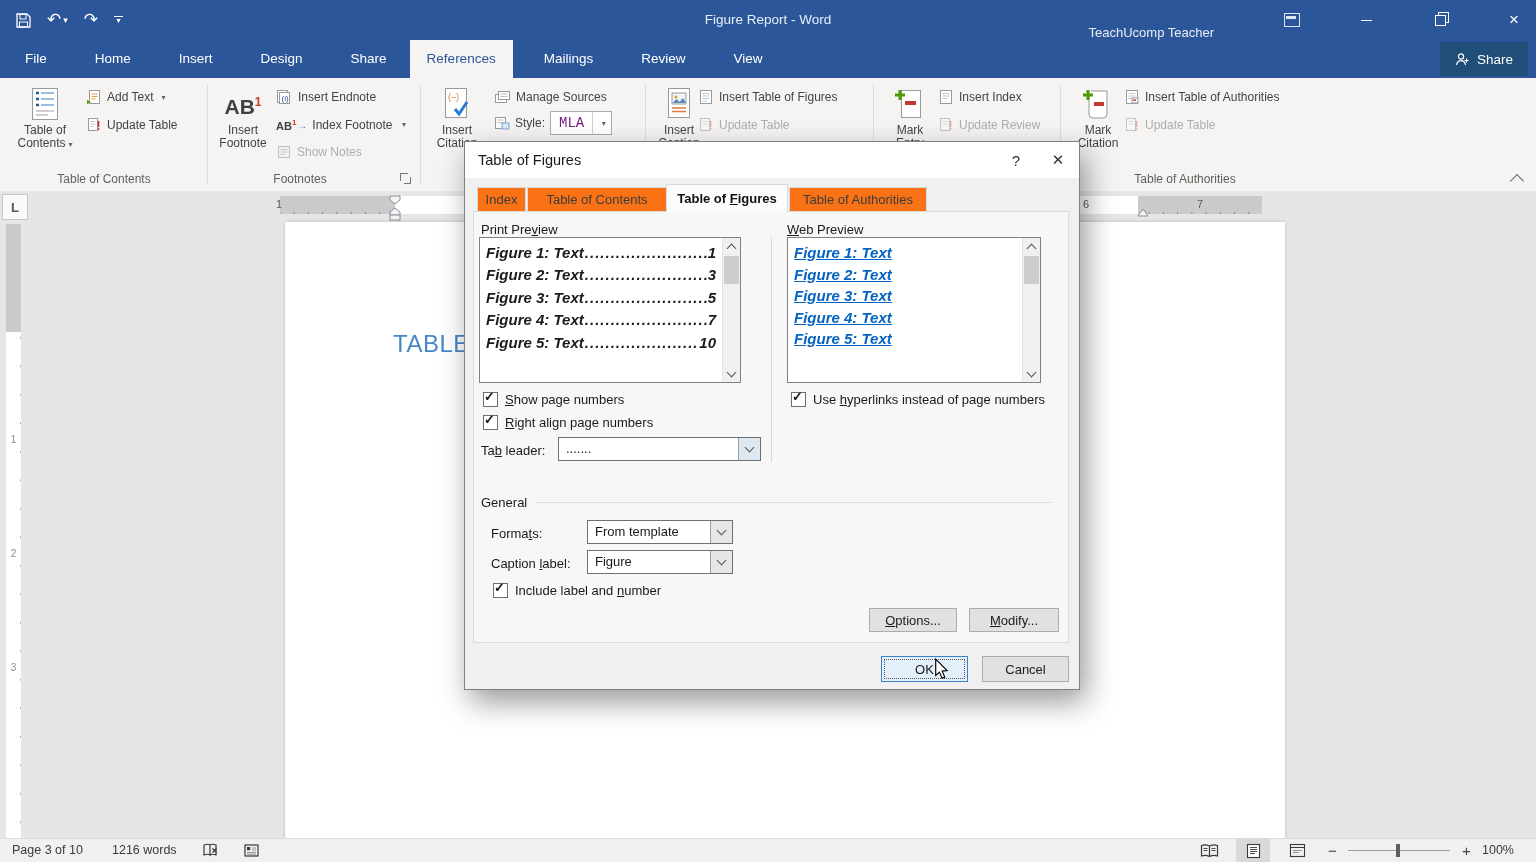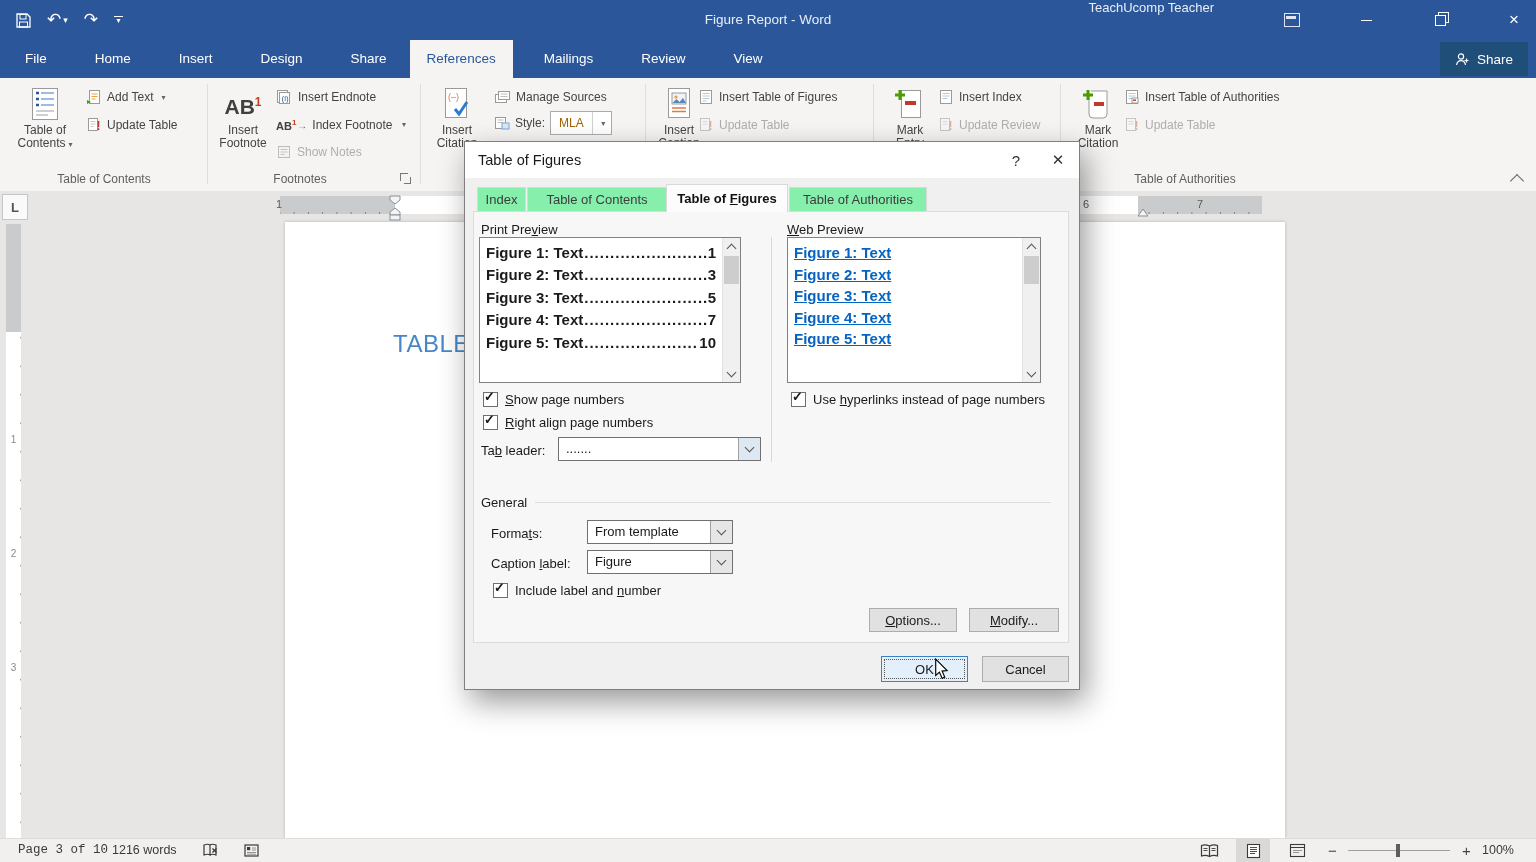--- a/index.html
+++ b/index.html
@@ -6,21 +6,21 @@
   .screen{position:relative;width:1536px;height:862px;overflow:hidden;background:#e8e6e4;
     font-family:"Liberation Sans",sans-serif;-webkit-font-smoothing:antialiased;}
   .abs{position:absolute;}
   
   .titlebar{position:absolute;left:0;top:0;width:1536px;height:40px;background:#2b579a;color:#fff;}
   .qat{position:absolute;left:16px;top:0;height:40px;display:flex;align-items:center;gap:16px;}
   .qat .g{font-size:17px;color:#fff;cursor:default;line-height:40px;}
   .qat .mini-dd{font-size:9px;margin-left:2px;}
   .tb-title{position:absolute;left:0;top:0;width:1536px;height:40px;line-height:40px;text-align:center;
     font-size:13.5px;color:#e8eef7;}
-  .tb-right{position:absolute;right:0;top:0;height:40px;display:flex;align-items:flex-start;gap:30px;}
+  .tb-right{position:absolute;right:0;top:0;height:40px;display:flex;align-items:flex-end;gap:30px;}
   .tb-user{font-size:13px;color:#e8eef7;margin-right:26px;}
   .winbtn{width:44px;height:40px;display:flex;align-items:center;justify-content:center;color:#fff;}
   .ribopt{width:14px;height:12px;border:1px solid #dfe6f0;position:relative;}
   .ribopt:after{content:"";position:absolute;left:1px;top:2px;width:10px;height:3px;background:#dfe6f0;}
   .minbar{width:11px;height:1px;background:#fff;}
   .restore{width:9px;height:9px;border:1px solid #fff;position:relative;background:#2b579a;}
   .restore:before{content:"";position:absolute;left:2px;top:-4px;width:9px;height:9px;border:1px solid #fff;}
   .restore:after{content:"";position:absolute;left:-1px;top:-1px;width:9px;height:9px;background:#2b579a;border:1px solid #fff;}
   .xglyph{font-size:17px;font-weight:400;}
   
@@ -43,21 +43,21 @@
   .dd{font-size:8px;color:#666;margin-left:3px;}
   .ab-big{font-size:21px;font-weight:700;color:#404040;line-height:26px;}
   .ab-big sup{color:#c43e1c;font-size:12px;}
   .ab-sm{font-size:11px;font-weight:700;color:#404040;}
   .ab-sm sup{color:#c43e1c;font-size:8px;}
   .launcher{position:absolute;width:11px;height:11px;}
   .launcher:before{content:"";position:absolute;left:0;top:0;width:7px;height:7px;border-left:1px solid #777;border-top:1px solid #777;}
   .launcher:after{content:"";position:absolute;right:0;bottom:0;width:6px;height:6px;border-right:1.4px solid #777;border-bottom:1.4px solid #777;}
   .collapse-chev{position:absolute;width:9px;height:9px;border-left:1.6px solid #666;border-top:1.6px solid #666;transform:rotate(45deg);}
   .combo-mla{display:flex;align-items:center;height:22px;background:#fff;border:1px solid #ababab;}
-  .combo-mla .v{padding:0 8px;font-size:12px;color:#a16207;}
+  .combo-mla .v{padding:0 8px;font-size:14px;color:#701a75;font-family:Liberation Mono, monospace;}
   .combo-mla .b{width:18px;height:100%;display:flex;align-items:center;justify-content:center;border-left:1px solid #d0d0d0;}
   
   .workspace{position:absolute;left:0;top:191px;width:1536px;height:647px;background:#e8e6e4;overflow:hidden;}
   .tabsel{position:absolute;left:2px;top:3px;width:24px;height:24px;background:#fafafa;border:1px solid #c6c6c6;
     font-size:13px;font-weight:700;color:#555;display:flex;align-items:center;justify-content:center;}
   .hruler{position:absolute;left:280px;top:5px;width:982px;height:18px;background:#c9cbcc;}
   .hruler .white{position:absolute;left:115px;top:0;width:743px;height:18px;background:#fff;}
   .rdots{background-image:radial-gradient(circle,#808080 .9px,transparent 1px);background-size:14.25px 18px;background-position:7px 8px;}
   .rnum{position:absolute;top:2px;font-size:11px;color:#595959;}
   .vruler{position:absolute;left:6px;top:33px;width:15px;height:614px;background:#fff;}
@@ -66,27 +66,27 @@
   .vnum{position:absolute;left:0;width:15px;text-align:center;font-size:10px;color:#8a8a8a;}
   .page{position:absolute;left:285px;top:31px;width:1000px;height:616px;background:#fff;box-shadow:0 0 3px rgba(0,0,0,.22);}
   .doc-heading{position:absolute;left:393px;top:139px;font-size:24px;letter-spacing:.5px;color:#4787c8;}
   
   .dialog{position:absolute;left:464px;top:141px;width:616px;height:549px;background:#f0f0f0;
     border:1px solid #7f7f7f;box-shadow:6px 12px 28px rgba(0,0,0,.4);box-sizing:border-box;}
   .dlg-title{position:absolute;left:0;top:0;width:100%;height:36px;background:#fff;}
   .dlg-title .t{position:absolute;left:13px;top:0;line-height:36px;font-size:14.5px;color:#1a1a1a;}
   .dlg-sysbtn{position:absolute;top:0;width:34px;height:36px;display:flex;align-items:center;justify-content:center;
     font-size:15px;color:#333;}
-  .dtab{position:absolute;top:45px;height:36px;line-height:24px;background:#86efac;border:1px solid #d9d9d9;
+  .dtab{position:absolute;top:45px;height:36px;line-height:24px;background:#f97316;border:1px solid #d9d9d9;
     font-size:13px;color:#3c3c3c;text-align:center;box-sizing:border-box;}
   .dtab.active{top:42px;height:28px;line-height:28px;background:#fcfcfc;border-bottom:none;font-weight:700;color:#111;z-index:3;}
   .tabpage{position:absolute;left:8px;top:69px;width:596px;height:432px;background:#f7f7f7;border:1px solid #dcdcdc;box-sizing:border-box;}
   .dlabel{position:absolute;font-size:13px;color:#1a1a1a;white-space:nowrap;}
   .dlabel u, .cb-label u, .dbtn u{text-decoration:underline;}
-  .pbox{position:absolute;background:#fff;border:1px solid #818181;box-sizing:border-box;}
+  .pbox{position:absolute;background:#fff;border:1px solid #818181;box-sizing:border-box;font-style:italic;}
   .pp-row{display:flex;align-items:center;height:22.5px;padding:0 4px 0 6px;font-size:15px;font-weight:600;color:#1b1b1b;}
   .pp-dots{flex:1;overflow:hidden;white-space:nowrap;letter-spacing:1px;margin:0 1px;}
   .pp-dots:after{content:"......................................................";}
   .wp-row{height:21.5px;line-height:21.5px;padding-left:6px;font-size:15px;font-weight:600;color:#0563c1;
     text-decoration:underline;white-space:nowrap;}
   .sbar{position:absolute;right:0;top:0;width:17px;height:100%;background:#f0f0f0;border-left:1px solid #e3e3e3;}
   .sb-btn{position:absolute;left:0;width:17px;height:17px;display:flex;align-items:center;justify-content:center;}
   .sb-thumb{position:absolute;left:1px;width:15px;background:#cdcdcd;}
   .chev{display:inline-block;width:6px;height:6px;border-right:1.4px solid #555;border-bottom:1.4px solid #555;}
   .chev.down{transform:rotate(45deg);margin-top:-3px;}
@@ -564,21 +564,21 @@
     <button class="dbtn" style="left:517px;top:514px;width:87px;height:26px;">Cancel</button>
   </div>
 
   <span class="abs" style="left:934px;top:658px;z-index:50;">
     <svg width="15" height="22" viewBox="0 0 12 19">
         <path d="M1 1v14l3.2-2.8 2.3 5.3 2.3-1-2.3-5.2 4.3-.4z" fill="#fff" stroke="#000" stroke-width="1"></path>
       </svg>
   </span>
 
   <div class="statusbar">
-    <span class="sb-item" style="left:18px;font-family:Liberation Mono, monospace;">Page 3 of 10</span>
+    <span class="sb-item" style="left:12px;">Page 3 of 10</span>
     <span class="sb-item" style="left:112px;">1216 words</span>
     <span class="sb-item" style="left:202px;top:4px;">
       <svg width="18" height="15" viewBox="0 0 18 15">
           <path d="M2 2q4-1.5 6 0v10q-2-1.5-6 0zM8 2q2-1.5 6 0v10q-4-1.5-6 0" fill="none" stroke="#3b3a39" stroke-width="1.2"></path>
           <path d="M10.5 5.5l4 4M14.5 5.5l-4 4" stroke="#3b3a39" stroke-width="1.3"></path>
         </svg>
     </span>
     <span class="sb-item" style="left:244px;top:4px;">
       <svg width="16" height="14" viewBox="0 0 16 14">
           <rect x="1" y="1" width="13" height="11" fill="none" stroke="#3b3a39" stroke-width="1.2"></rect>

